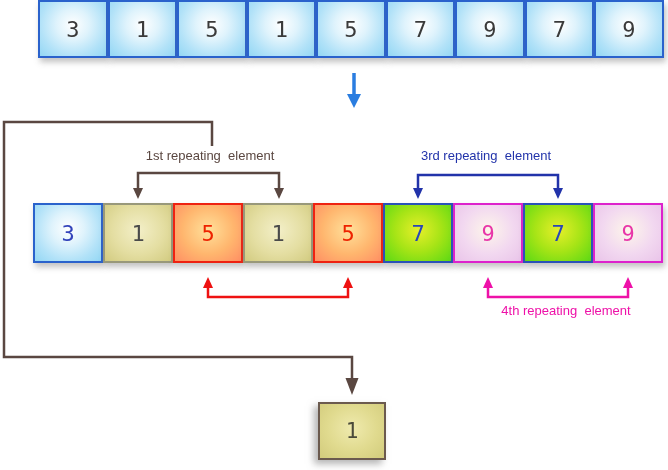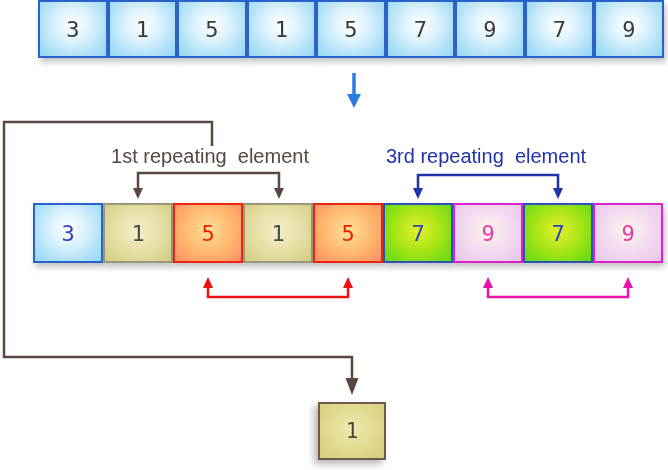--- a/index.html
+++ b/index.html
@@ -39,21 +39,21 @@
     background: radial-gradient(ellipse at 50% 45%, #e6ef2a 0%, #a6e416 50%, #5cd914 100%);
     border:2px solid #2a52b8; color:#2a46b8;
   }
   .cell-pink {
     background: radial-gradient(ellipse at 50% 45%, #fdf6ea 0%, #f2d8f0 55%, #e9c4e9 100%);
     border:2px solid #dd22cc; color:#e836a8;
   }
 
   .label {
     position:absolute; transform:translateX(-50%);
-    font-size:20px; line-height:18px; white-space:pre;
+    font-size:13px; line-height:18px; white-space:pre;
   }
   .label-first  { left:210px; top:147px; color:#5a4741; }
   .label-third  { left:486px; top:147px; color:#2233aa;text-align:right; }
   .label-second { left:280px; top:302px; color:#ee1111; }
   .label-fourth { left:566px; top:302px; color:#ee11a8; }
 
   .result-box {
     position:absolute; left:318px; top:402px; width:68px; height:58px;
     box-sizing:border-box;
     display:flex; align-items:center; justify-content:center;
@@ -124,16 +124,17 @@
     <div class="cell cell-khaki">1</div>
     <div class="cell cell-orange">5</div>
     <div class="cell cell-green">7</div>
     <div class="cell cell-pink">9</div>
     <div class="cell cell-green">7</div>
     <div class="cell cell-pink">9</div>
   </div>
 
   <div class="label label-first">1st repeating  element</div>
   <div class="label label-third">3rd repeating  element</div>
+  <div class="label label-fourth">4th repeating  element</div>
 
   <div class="result-box">1</div>
 
 </div>
 
 </body></html>

